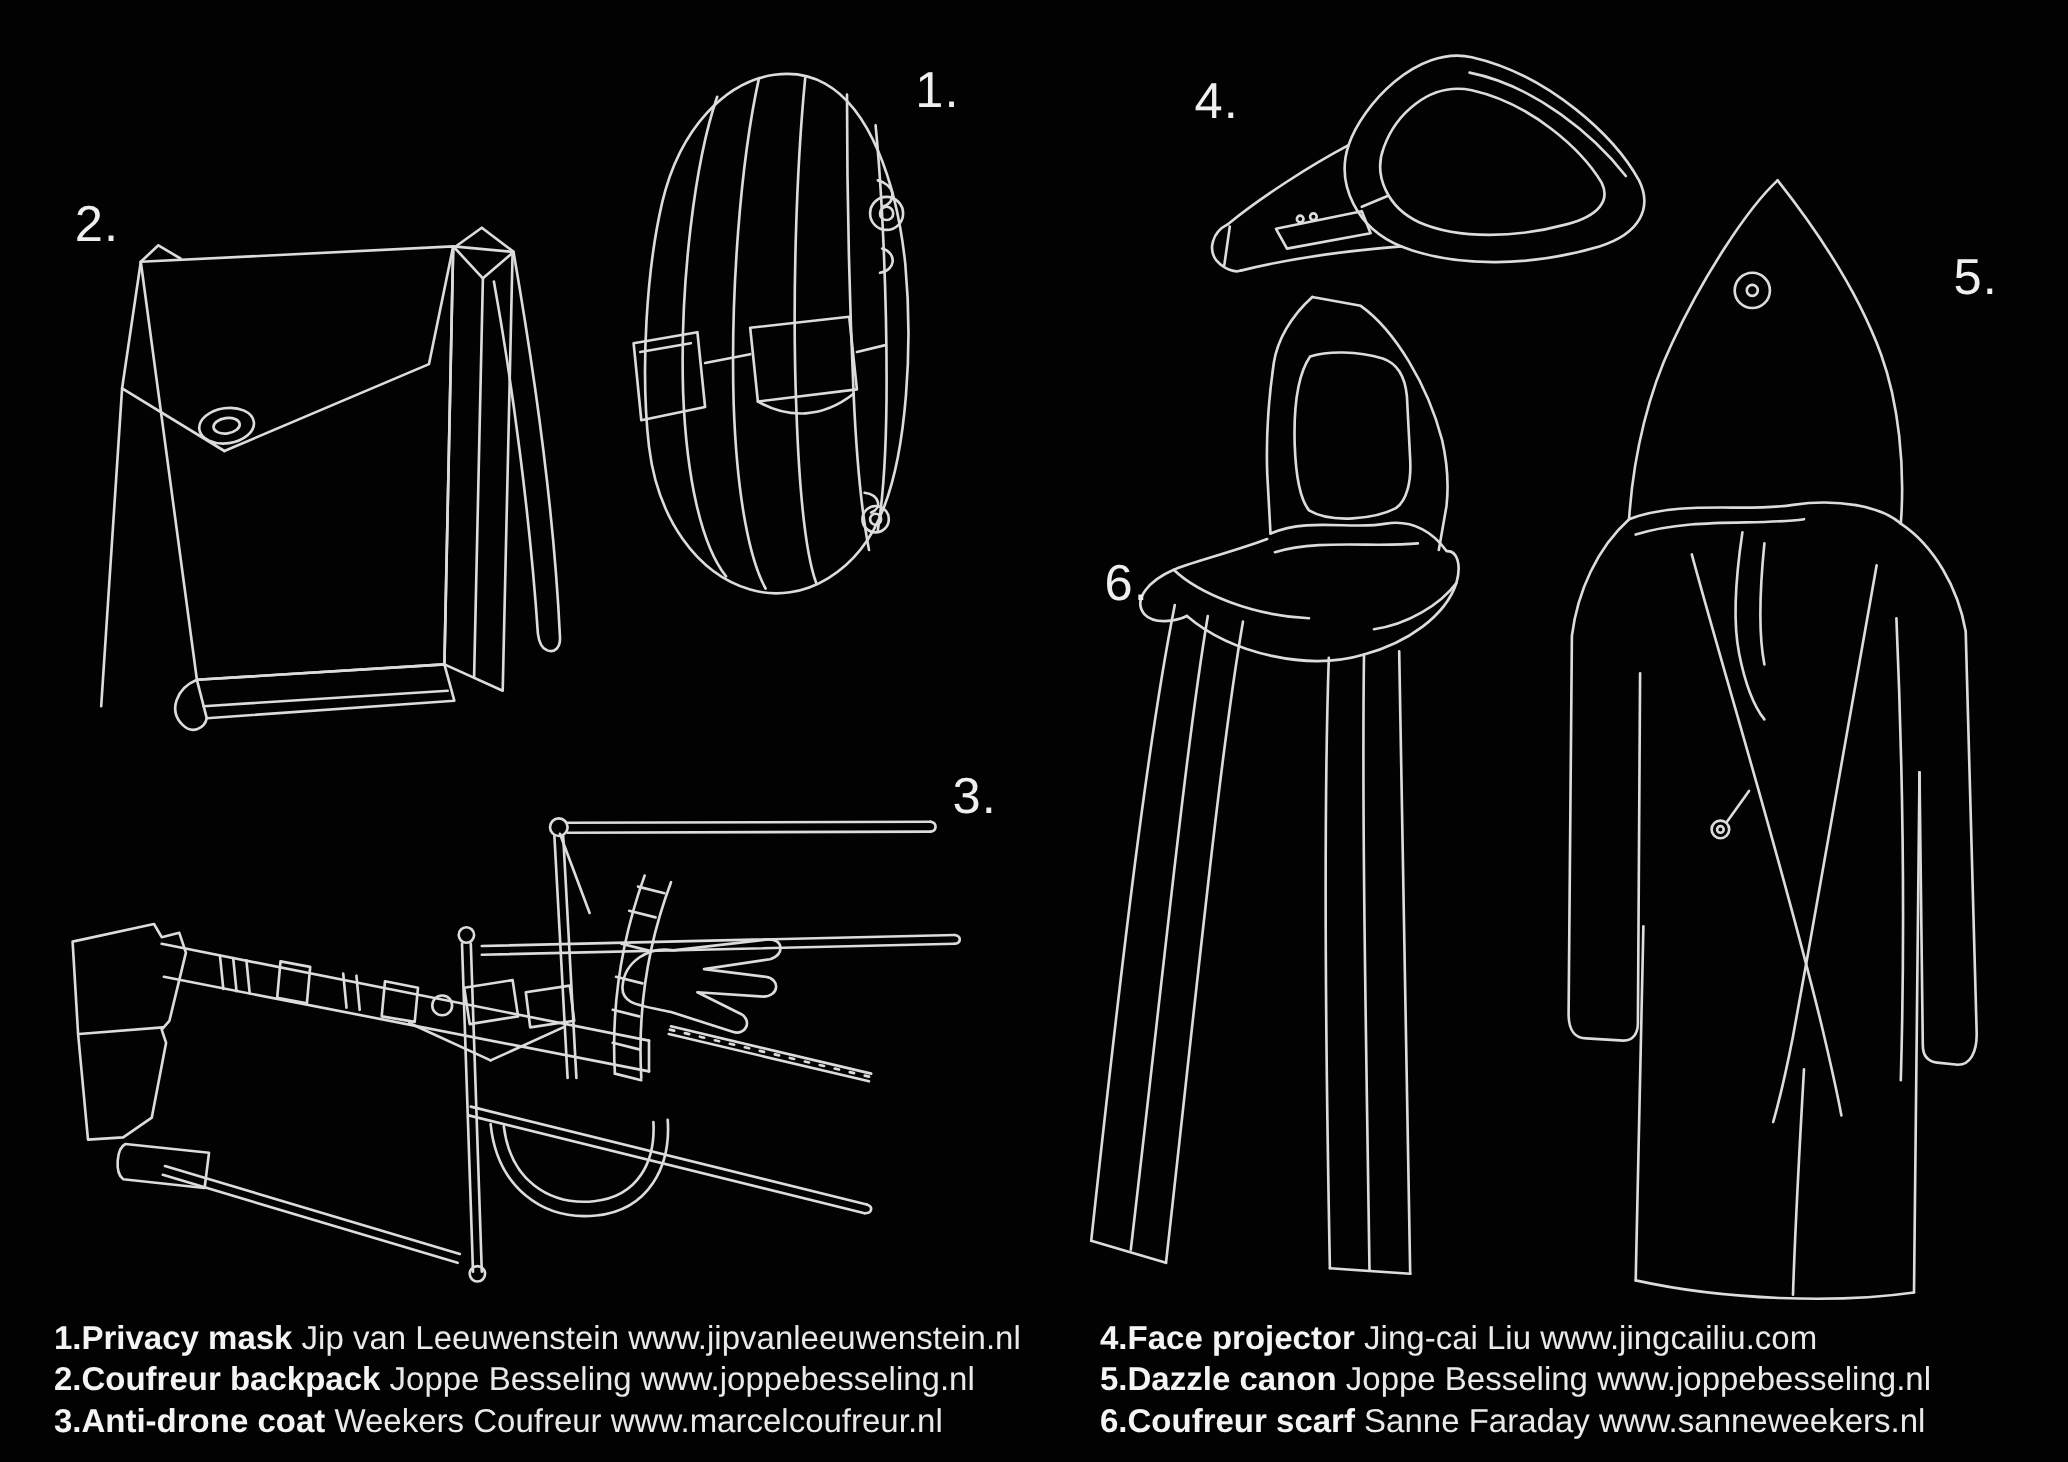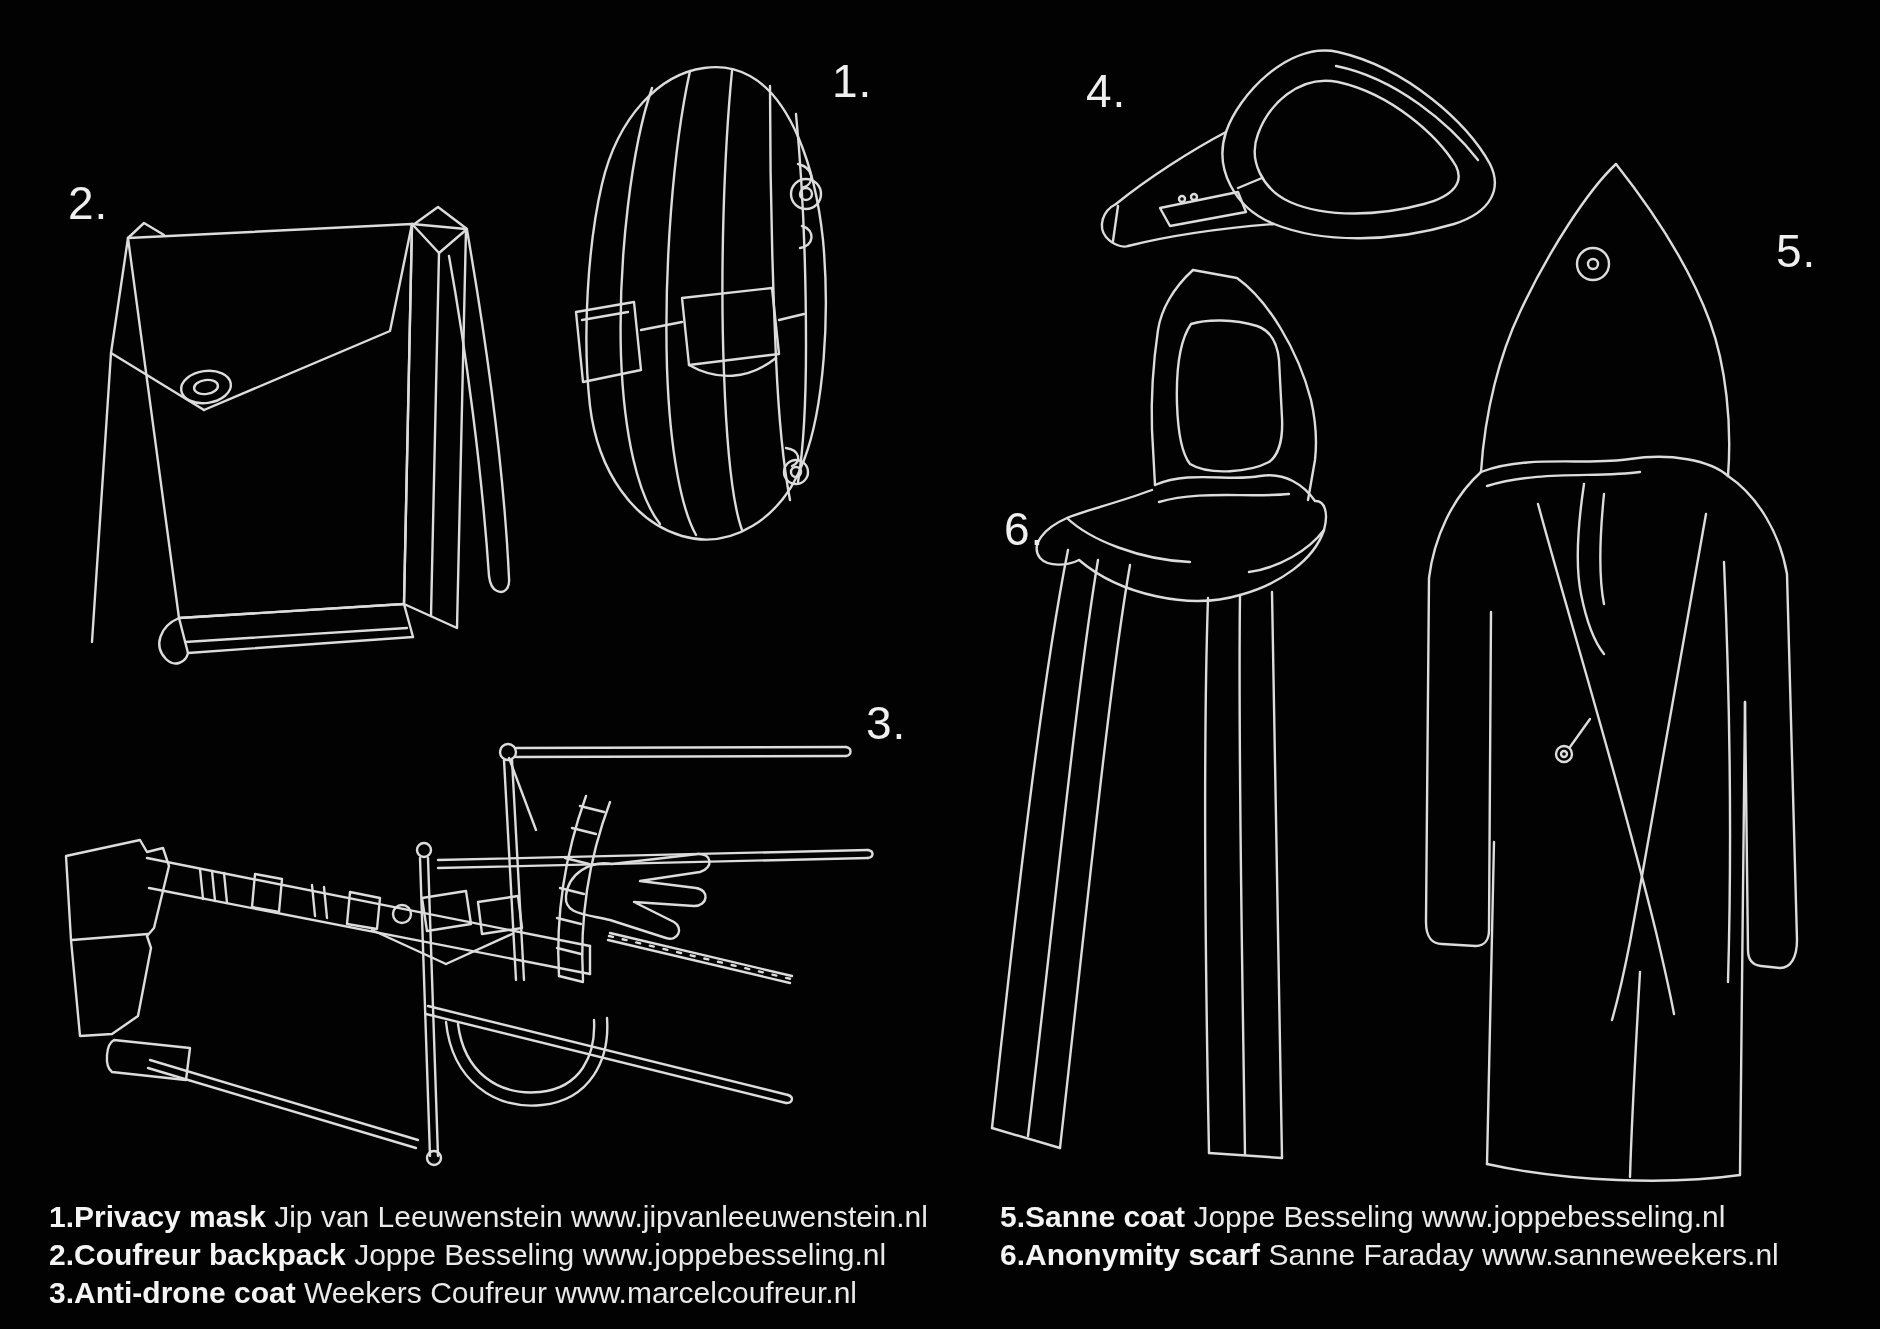--- a/index.html
+++ b/index.html
@@ -215,24 +215,29 @@
     </div>
     <div class="cap-line">
       <span class="cap-bold"><span>3.</span><span>Anti-drone coat</span></span>
       <span class="cap-credit">Weekers Coufreur</span>
       <span class="cap-credit">www.marcelcoufreur.nl</span>
     </div>
   </div>
 
   <div class="captions right">
     <div class="cap-line">
-      <span class="cap-bold"><span>5.</span><span>Sanne coat</span></span>
+      <span class="cap-bold"><span>4.</span><span>Face projector</span></span>
+      <span class="cap-credit">Jing-cai Liu</span>
+      <span class="cap-credit">www.jingcailiu.com</span>
+    </div>
+    <div class="cap-line">
+      <span class="cap-bold"><span>5.</span><span>Dazzle canon</span></span>
       <span class="cap-credit">Joppe Besseling</span>
       <span class="cap-credit">www.joppebesseling.nl</span>
     </div>
     <div class="cap-line">
-      <span class="cap-bold"><span>6.</span><span>Anonymity scarf</span></span>
+      <span class="cap-bold"><span>6.</span><span>Coufreur scarf</span></span>
       <span class="cap-credit">Sanne Faraday</span>
       <span class="cap-credit">www.sanneweekers.nl</span>
     </div>
   </div>
 
 </div>
 
 </body></html>

